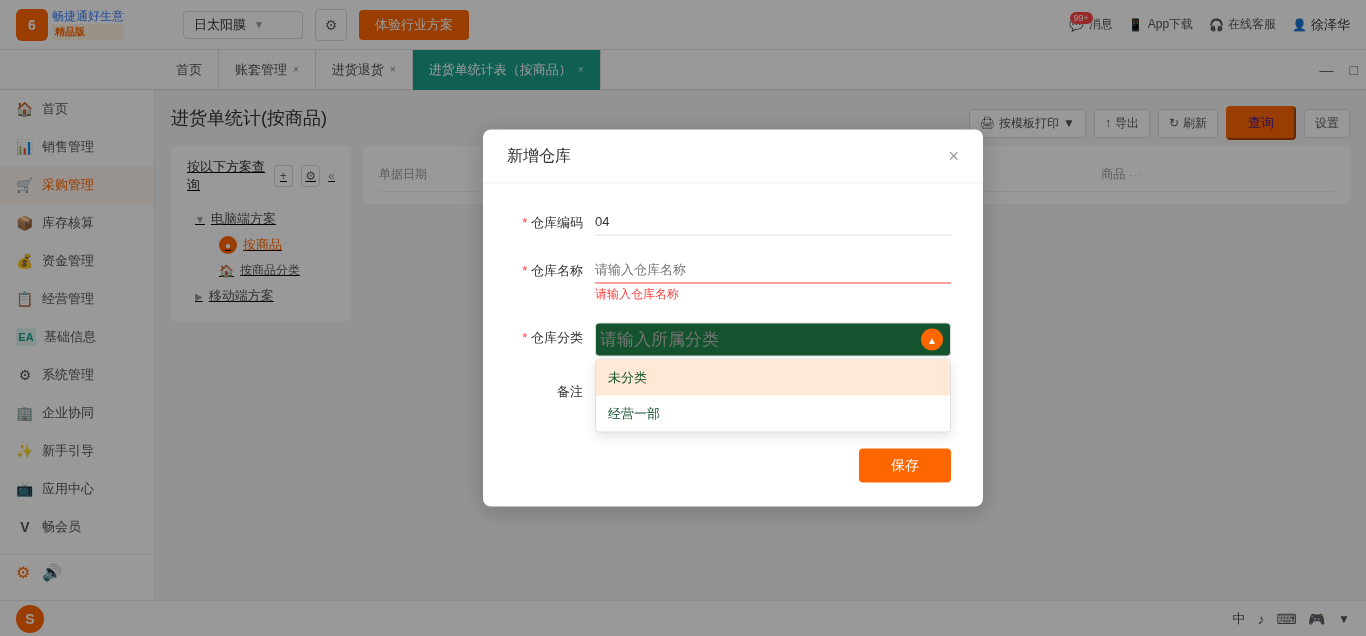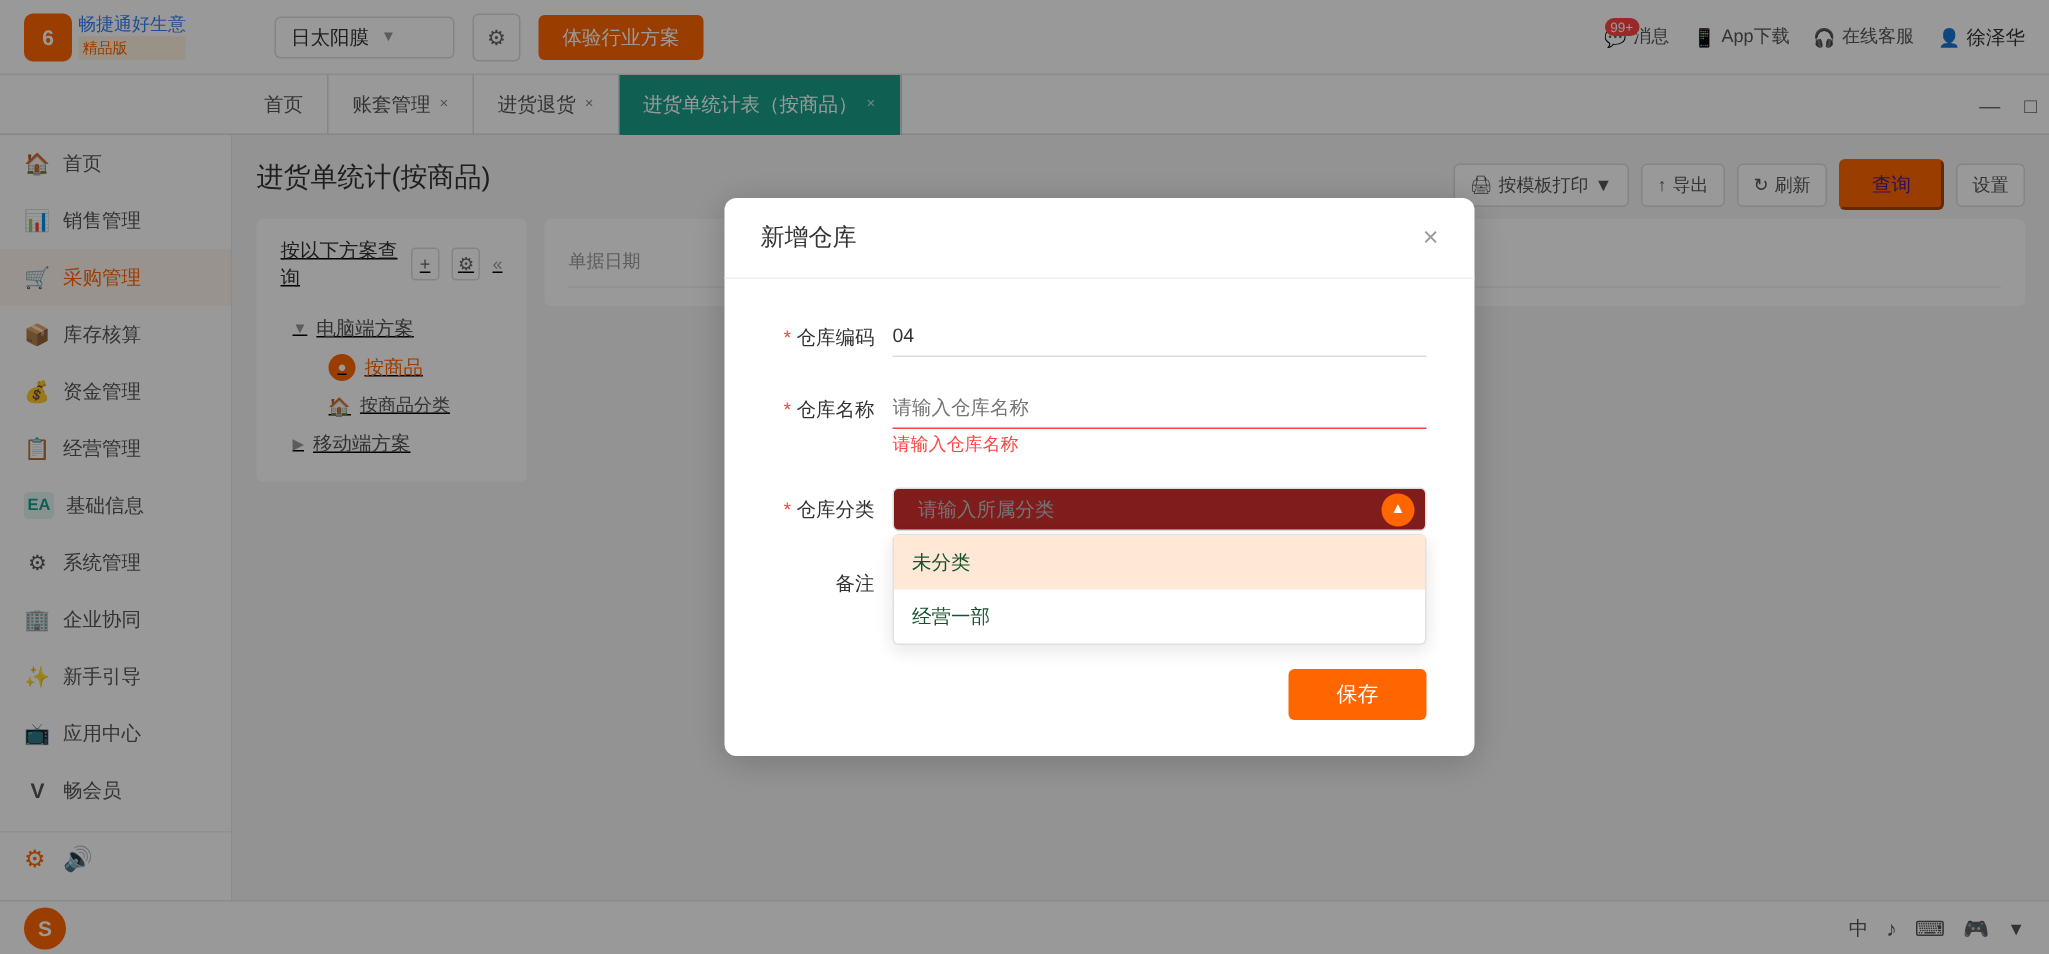--- a/index.html
+++ b/index.html
@@ -14,21 +14,21 @@
     .logo-area {
       display: flex; align-items: center; gap: 4px;
       width: 155px; flex-shrink: 0;
     }
     .logo-icon {
       width: 32px; height: 32px; background: #ff6600;
       border-radius: 6px; display: flex; align-items: center;
       justify-content: center; color: white; font-size: 14px; font-weight: bold;
     }
     .logo-text { font-size: 12px; color: #3b82f6; line-height: 1.3; }
-    .logo-badge { font-size: 10px; color: #ff6600; background: #fff3e0; border-radius: 3px; padding: 1px 3px; }
+    .logo-badge { font-size: 10px; color: #ff6600; background: #fff3e0; border-radius: 3px; padding: 1px 3px; font-weight: bold; }
 
     .store-selector {
       display: flex; align-items: center; gap: 4px;
       border: 1px solid #ddd; border-radius: 4px; padding: 4px 10px;
       font-size: 13px; color: #333; cursor: pointer; min-width: 120px;
       background: #fff;
     }
     .store-selector .arrow { color: #999; font-size: 10px; margin-left: 4px; }
 
     .gear-btn {
@@ -160,22 +160,22 @@
     .form-input {
       width: 100%; border: none; border-bottom: 1px solid #ddd;
       padding: 6px 0; font-size: 13px; outline: none; color: #333;
     }
     .form-input.error { border-bottom: 1px solid #ff4444; }
     .error-msg { color: #ff4444; font-size: 12px; margin-top: 2px; }
 
     .select-container { position: relative; }
     .select-input {
       width: 100%; border: 1px solid #ddd; border-radius: 4px;
-      padding: 6px 32px 6px 16px; font-size: 13px; outline: none;
-      background: #7f1d1d; cursor: pointer; color: #999;
+      padding: 6px 32px 6px 4px; font-size: 17px; outline: none;
+      background: #14532d; cursor: pointer; color: #999;
     }
     .select-arrow {
       position: absolute; right: 8px; top: 50%; transform: translateY(-50%);
       width: 22px; height: 22px; background: #ff6600; border-radius: 50%;
       display: flex; align-items: center; justify-content: center;
       color: white; font-size: 10px;
     }
 
     
     .dropdown-list {
@@ -385,20 +385,24 @@
           </div>
         </div>
       </div>
 
       <div style="flex:1;">
         <div class="table-area">
           <div class="table-row-header">
             <div class="col-label">单据日期</div>
             <div class="col-label">付款状态</div>
             <div class="col-label" style="display:flex;align-items:center;gap:4px;">单据状态</div>
+            <div class="col-label" style="display:flex;align-items:center;gap:4px;">
+              <span>商品</span>
+              <span style="cursor:pointer;color:#ccc;">···</span>
+            </div>
           </div>
         </div>
         <div class="bottom-area">
           <div class="bottom-tip">
             <span style="color:#ff6600;">●</span>
             <span>请先选取方案</span>
           </div>
           <div class="bottom-tip" style="margin-top:8px;">
             <span style="color:#ff6600;">●</span>
             <span>用[过滤]条件来缩小分析范围</span>

